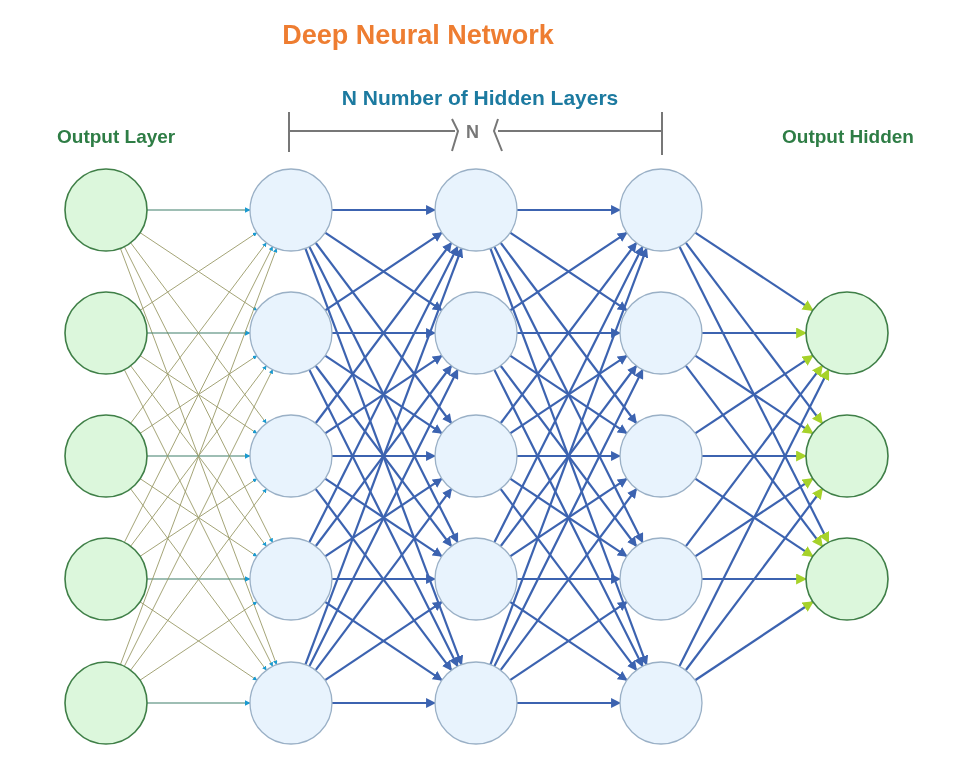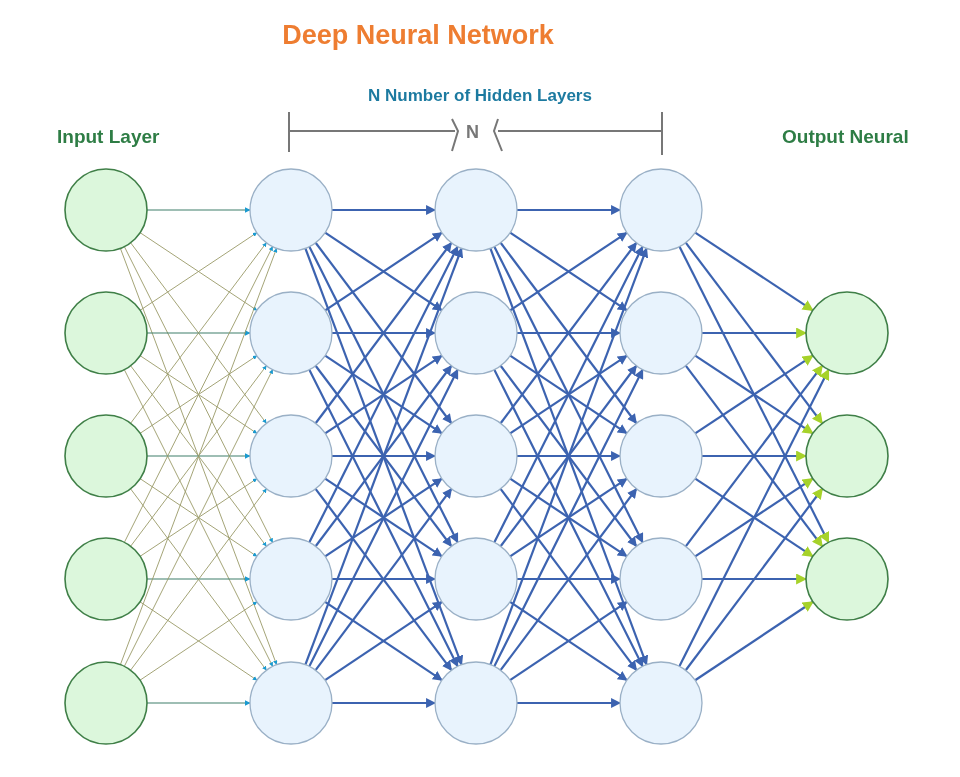--- a/index.html
+++ b/index.html
@@ -1,31 +1,31 @@
 <!DOCTYPE html>
 <html><head>
 <meta charset="utf-8">
 <style>
   html, body { margin: 0; padding: 0; background: #ffffff; }
   body { width: 960px; height: 777px; position: relative; overflow: hidden; font-family: "Liberation Sans", sans-serif; }
   .title { position: absolute; left: 0; width: 836px; top: 20px; text-align: center; font-size: 27px; font-weight: bold; color: #ee7d31; }
-  .hidden-title { position: absolute; left: 280px; width: 400px; top: 86px; text-align: center; font-size: 17px; font-weight: bold; color: #1c7aa0; }
+  .hidden-title { position: absolute; left: 280px; width: 400px; top: 86px; text-align: center; font-size: 21px; font-weight: bold; color: #1c7aa0; }
   .layer-label { position: absolute; top: 126px; font-size: 19px; font-weight: bold; color: #2e7d45; }
   .input-label { left: 57px; }
   .output-label { left: 782px; }
   .n-label { position: absolute; left: 466px; top: 122px; font-size: 18px; font-weight: bold; color: #777777; }
   svg#net { position: absolute; left: 0; top: 0; }
 </style>
 </head>
 <body>
 
 <div class="title">Deep Neural Network</div>
 <div class="hidden-title">N Number of Hidden Layers</div>
-<div class="layer-label input-label">Input Layer</div>
-<div class="layer-label output-label">Output Neural</div>
+<div class="layer-label input-label">Output Layer</div>
+<div class="layer-label output-label">Output Hidden</div>
 
 <svg id="net" width="960" height="777">
   <defs>
     <marker id="arrow-input" viewBox="0 0 10 10" refX="9" refY="5" markerWidth="5" markerHeight="5" orient="auto-start-reverse">
       <path d="M0,0 L10,5 L0,10 z" fill="#1a9ad0"></path>
     </marker>
     <marker id="arrow-hidden" viewBox="0 0 10 10" refX="9" refY="5" markerWidth="4.5" markerHeight="4.5" orient="auto-start-reverse">
       <path d="M0,0 L10,5 L0,10 z" fill="#3c63b0"></path>
     </marker>
     <marker id="arrow-output" viewBox="0 0 10 10" refX="9" refY="5" markerWidth="5" markerHeight="5" orient="auto-start-reverse">

